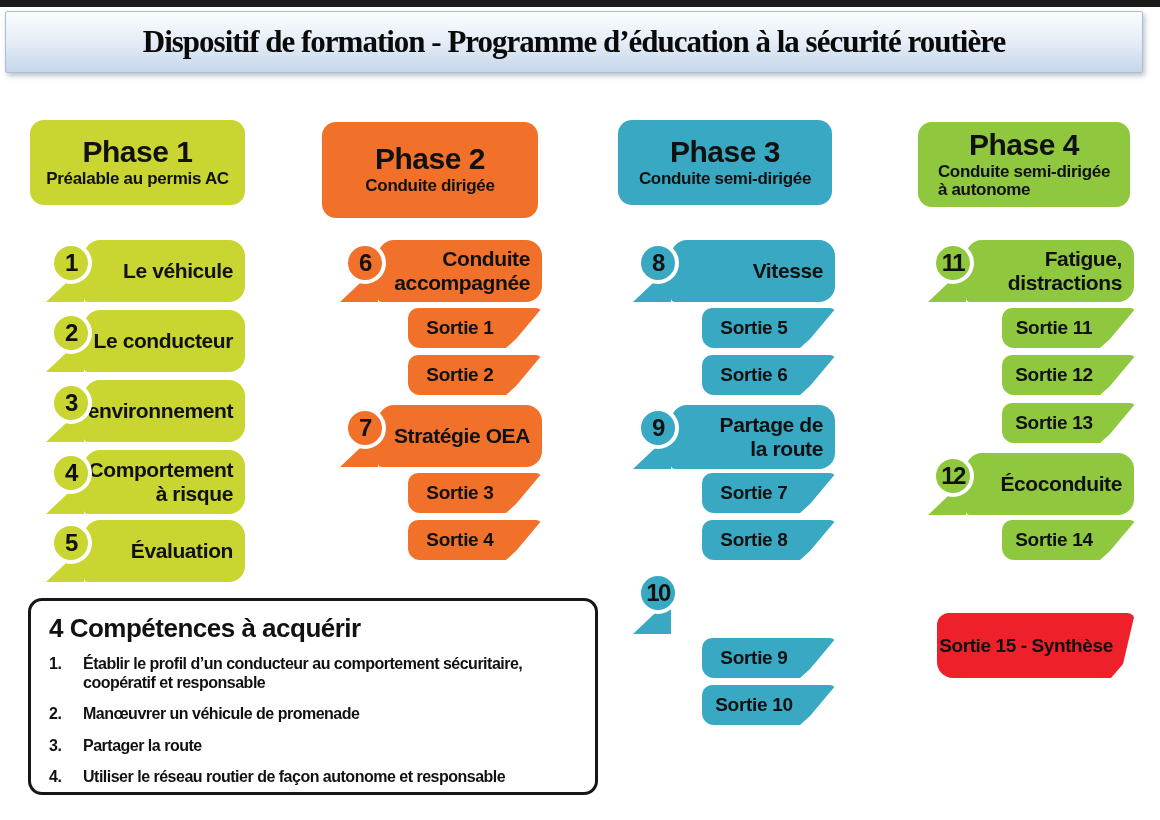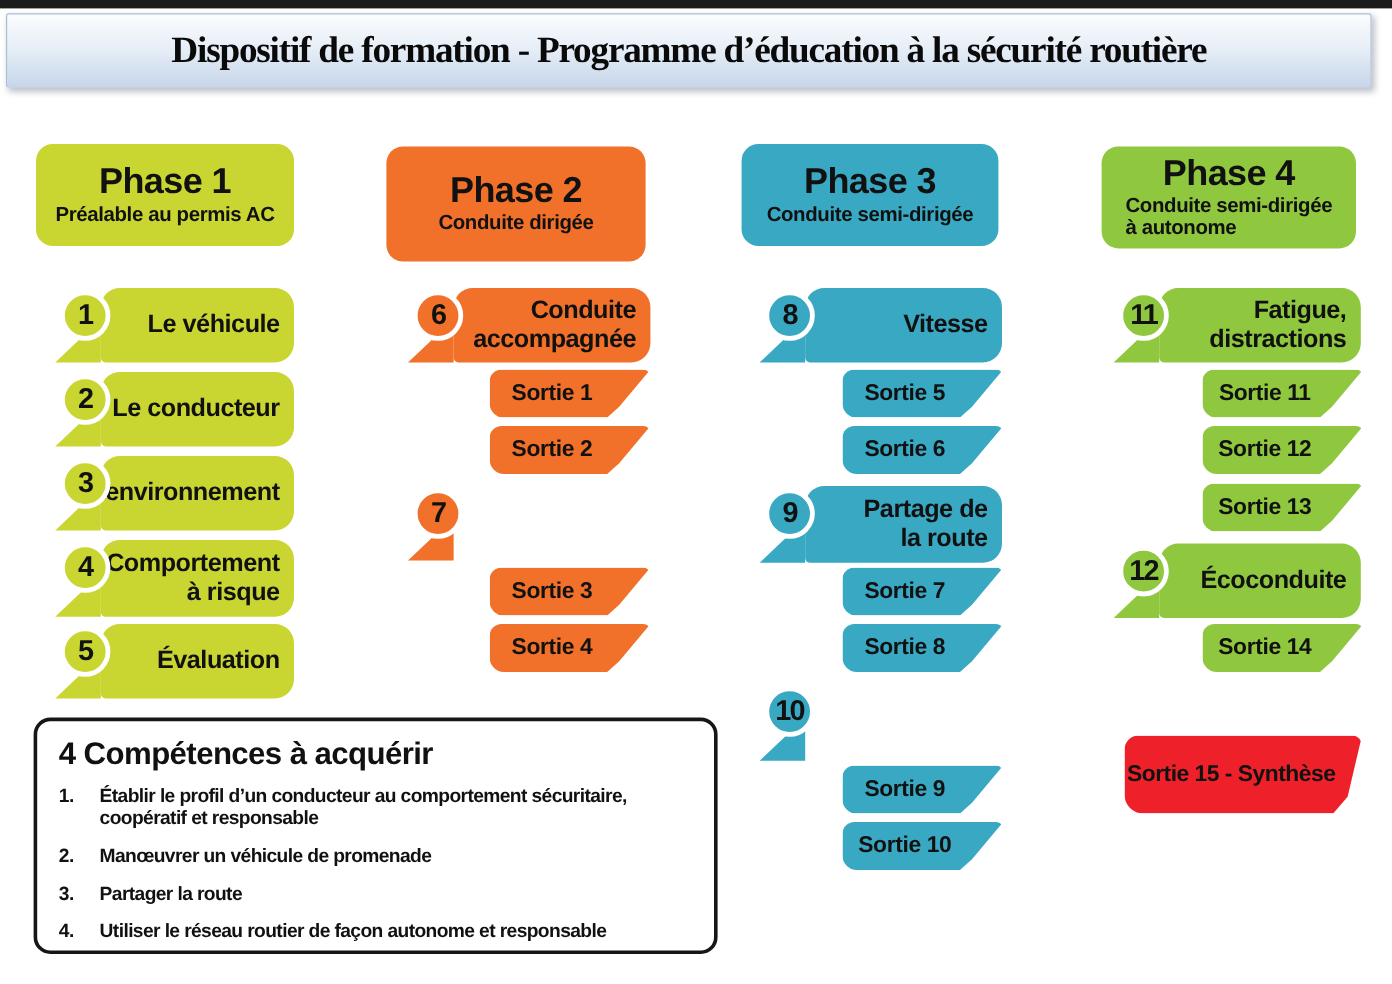--- a/index.html
+++ b/index.html
@@ -124,20 +124,23 @@
     <div class="mbody">
         <div class="mlabel">Conduite
 accompagnée</div>
       </div>
     <div class="badge">6</div>
   </div>
   <div class="sortie c2" style="left:408px;top:308px">Sortie 1</div>
   <div class="sortie c2" style="left:408px;top:355px">Sortie 2</div>
   <div class="module c2" style="left:330px;top:405px;width:212px;height:62px">
     <div class="tail"></div>
+    <div class="mbody">
+        <div class="mlabel">Stratégie OEA</div>
+      </div>
     <div class="badge">7</div>
   </div>
   <div class="sortie c2" style="left:408px;top:473px">Sortie 3</div>
   <div class="sortie c2" style="left:408px;top:520px">Sortie 4</div>
 
   <div class="module c3" style="left:623px;top:240px;width:212px;height:62px">
     <div class="tail"></div>
     <div class="mbody">
         <div class="mlabel">Vitesse</div>
       </div>

